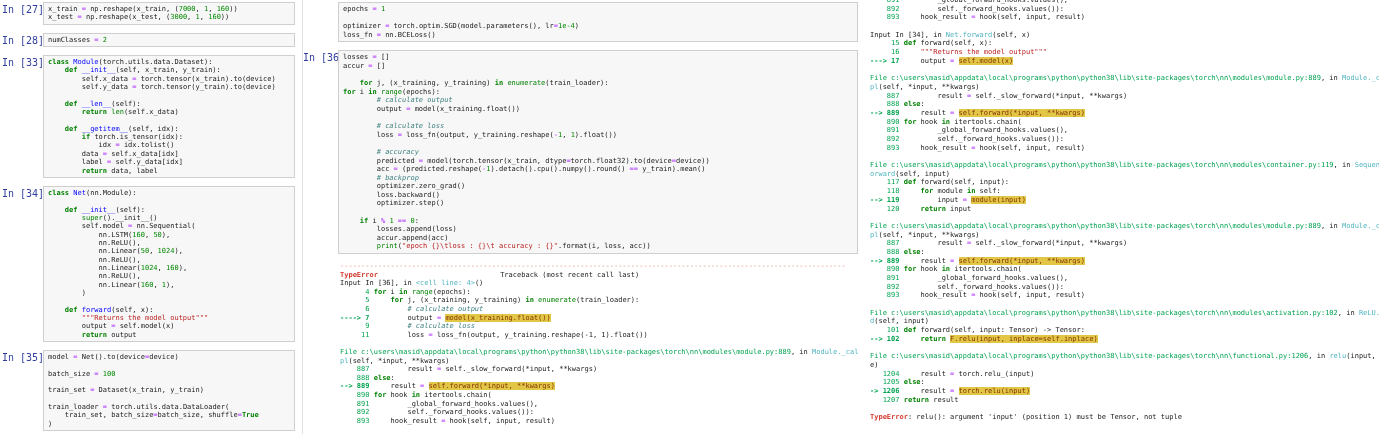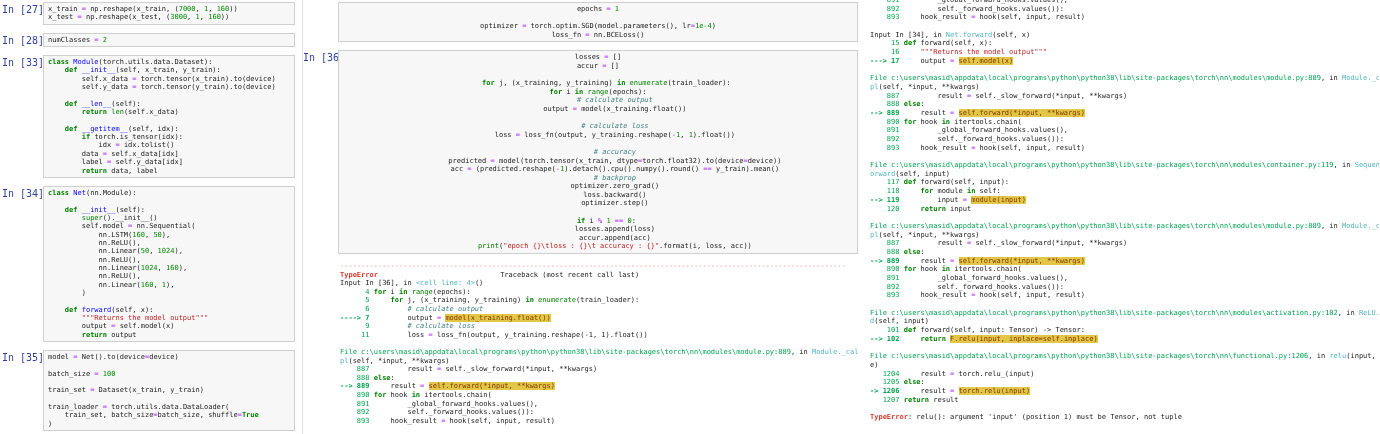--- a/index.html
+++ b/index.html
@@ -8,21 +8,21 @@
     font-family:"DejaVu Sans Mono","Liberation Mono",monospace;
   }
   .nb{display:flex;width:1380px;height:434px;}
   .col{position:relative;height:434px;box-sizing:border-box;overflow:hidden;}
   .col-1{width:303px;border-right:1px solid #e2e2e2;}
   .col-2{width:559px;}
   .col-3{width:517px;padding-left:6px;}
 
   .cellrow{display:flex;margin:2px 4px 8px 2px;}
   .col-1 .cellrow{margin-right:7px;}
-  .col-2 .cellrow{margin-right:4px;margin-left:0;text-align:center;}
+  .col-2 .cellrow{margin-right:4px;margin-left:0;}
   .prompt{flex:none;color:#303F9F;font-size:10px;line-height:9px;padding-top:3px;white-space:pre;}
   .col-1 .prompt{width:41px;}
   .col-2 .prompt{width:35px;}
   .inbox{flex:1;border:1px solid #cfcfcf;background:#f7f7f7;padding:2px 4px;min-width:0;}
   .outarea{margin:8px 4px 0 35px;padding-left:2px;}
   .col-3 .outarea{margin:0;}
 
   .line{font-size:7px;height:8.6px;line-height:8.6px;white-space:pre;overflow:hidden;}
   .col-1 .line{height:8.35px;line-height:8.35px;}
   .col-3 .line{height:8.7px;line-height:8.7px;}

